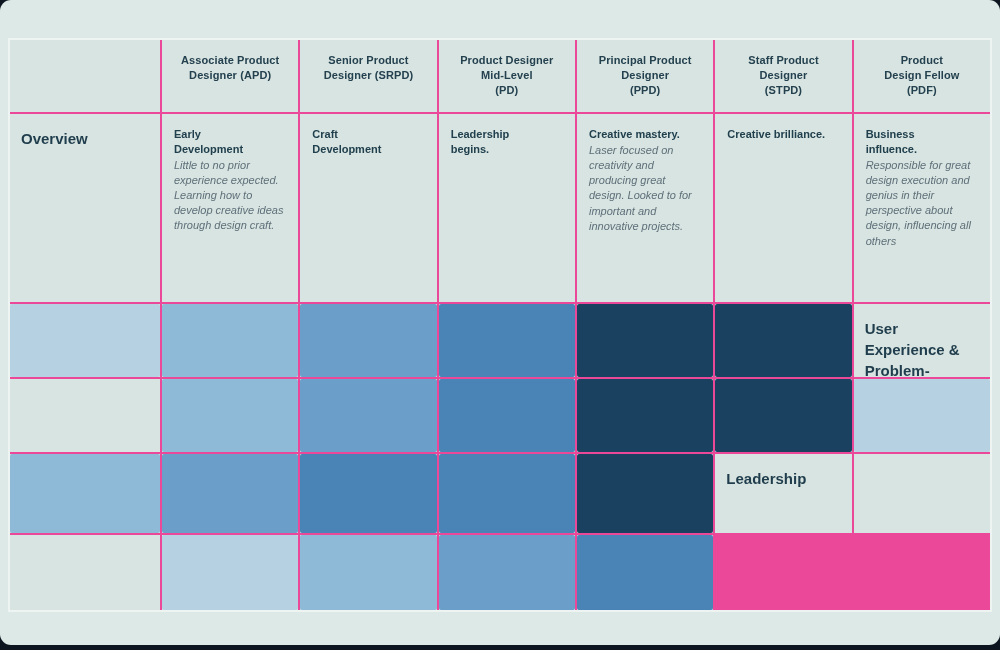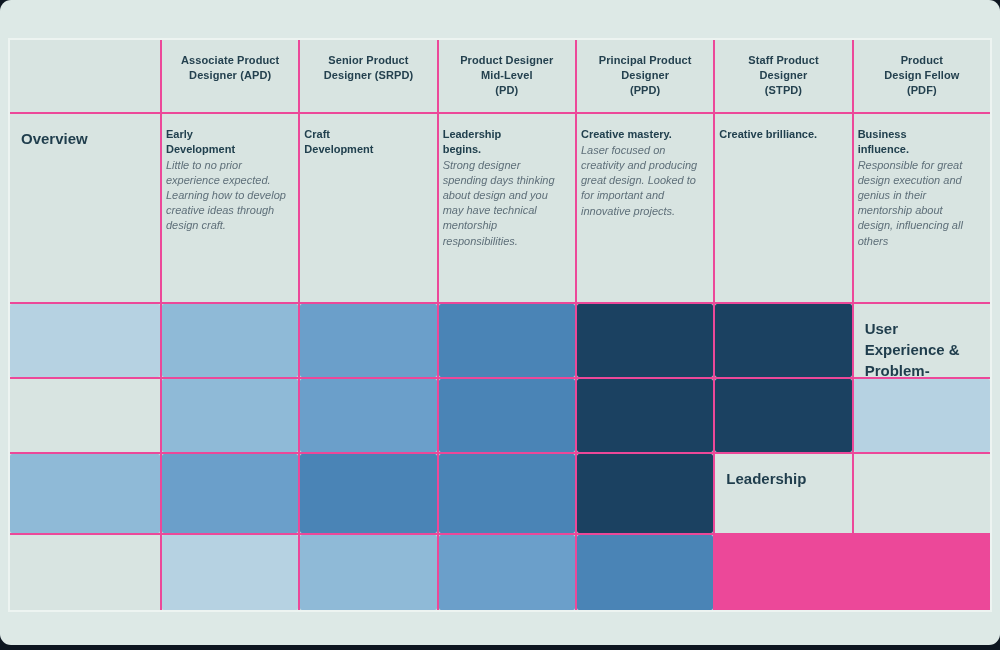--- a/index.html
+++ b/index.html
@@ -45,21 +45,21 @@
     letter-spacing: 0.1px;
   }
   .rowlabel {
     font-size: 15px;
     font-weight: bold;
     color: #1f3d4c;
     padding: 14px 8px 0 11px;
     line-height: 1.4;
     white-space: pre-line;
   }
-  .ov { padding: 13px 11px 0 4px; }
+  .ov { padding: 13px 11px 0 12px; }
   .ov .lead {
     font-size: 11px;
     font-weight: bold;
     color: #21404e;
     line-height: 1.35;
     white-space: pre-line;
     margin-bottom: 1px;
   }
   .ov .body {
     font-size: 11px;
@@ -103,33 +103,32 @@
 Development</div>
       <div class="body">Little to no prior experience expected. Learning how to develop creative ideas through design craft.</div>
     </div>
     <div class="cell ov">
       <div class="lead">Craft
 Development</div>
     </div>
     <div class="cell ov">
       <div class="lead">Leadership
 begins.</div>
-      <div class="body">Strong designer spending days thinking about design and you may have technical mentorship responsibilities.</div>
     </div>
     <div class="cell ov">
       <div class="lead">Creative mastery.</div>
       <div class="body">Laser focused on creativity and producing great design. Looked to for important and innovative projects.</div>
     </div>
     <div class="cell ov">
       <div class="lead">Creative brilliance.</div>
     </div>
     <div class="cell ov">
       <div class="lead">Business
 influence.</div>
-      <div class="body">Responsible for great design execution and genius in their mentorship about design, influencing all others</div>
+      <div class="body">Responsible for great design execution and genius in their perspective about design, influencing all others</div>
     </div>
 
     <div class="cell heat">
         <div class="fill" style="background: rgb(182, 210, 226);"></div>
       </div>
     <div class="cell heat">
         <div class="fill" style="background: rgb(143, 186, 215);"></div>
       </div>
     <div class="cell heat">
         <div class="fill" style="background: rgb(107, 159, 202);"></div>

